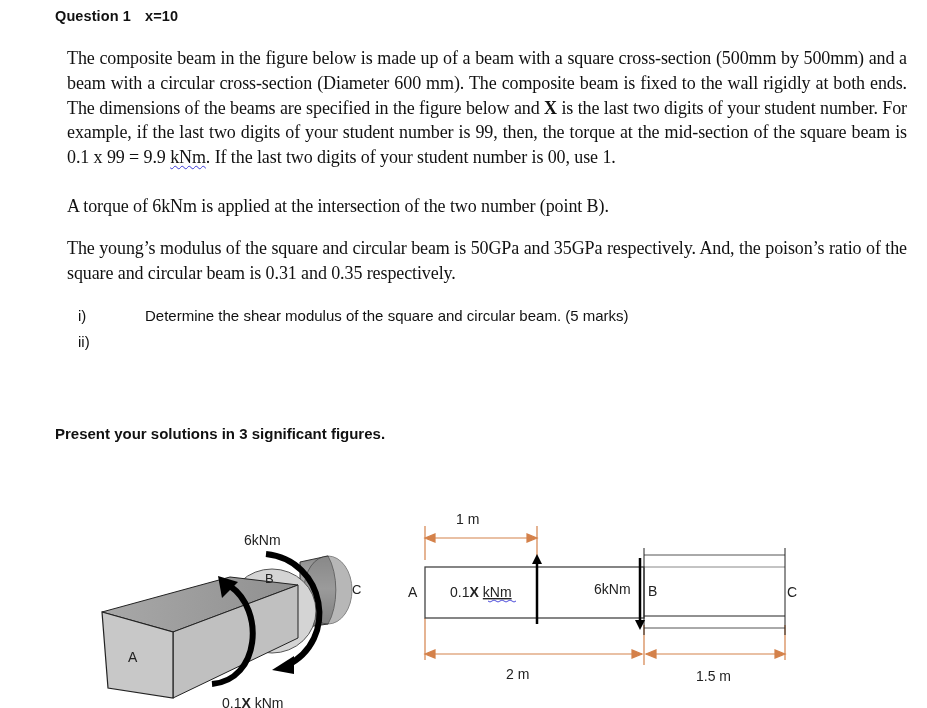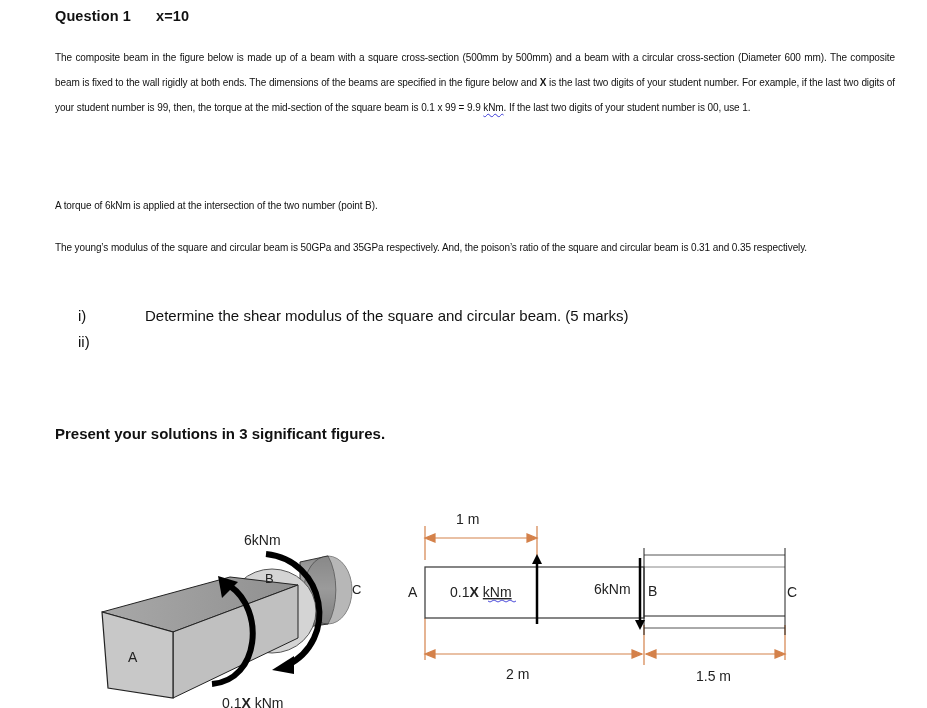--- a/index.html
+++ b/index.html
@@ -5,25 +5,26 @@
     html, body { margin: 0; padding: 0; background: #ffffff; }
     body {
       width: 927px; height: 708px; overflow: hidden; position: relative;
       font-family: "Liberation Sans", "DejaVu Sans", sans-serif;
       color: #111111;
     }
     .q-title {
       position: absolute; left: 55px; top: 8px;
       font-weight: bold; font-size: 14.5px; letter-spacing: 0.1px;
     }
-    .q-title .xval { margin-left: 21px; }
+    .q-title .xval { margin-left: 10px; }
     .para {
-      position: absolute; left: 55px; width: 840px;
-      font-size: 10px; line-height: 24.8px; text-align: justify;
+      position: absolute; left: 67px; width: 840px;
+      font-size: 18px; line-height: 24.8px; text-align: justify;
       letter-spacing: -0.1px;
+      font-family: Liberation Serif, serif;
     }
     .para b { font-weight: bold; }
     .squig {
       text-decoration: underline wavy #3b3bd6;
       text-decoration-thickness: 1px;
       text-underline-offset: 2px;
     }
     .p1 { top: 46px; }
     .p2 { top: 194px; }
     .p3 { top: 236px; }

